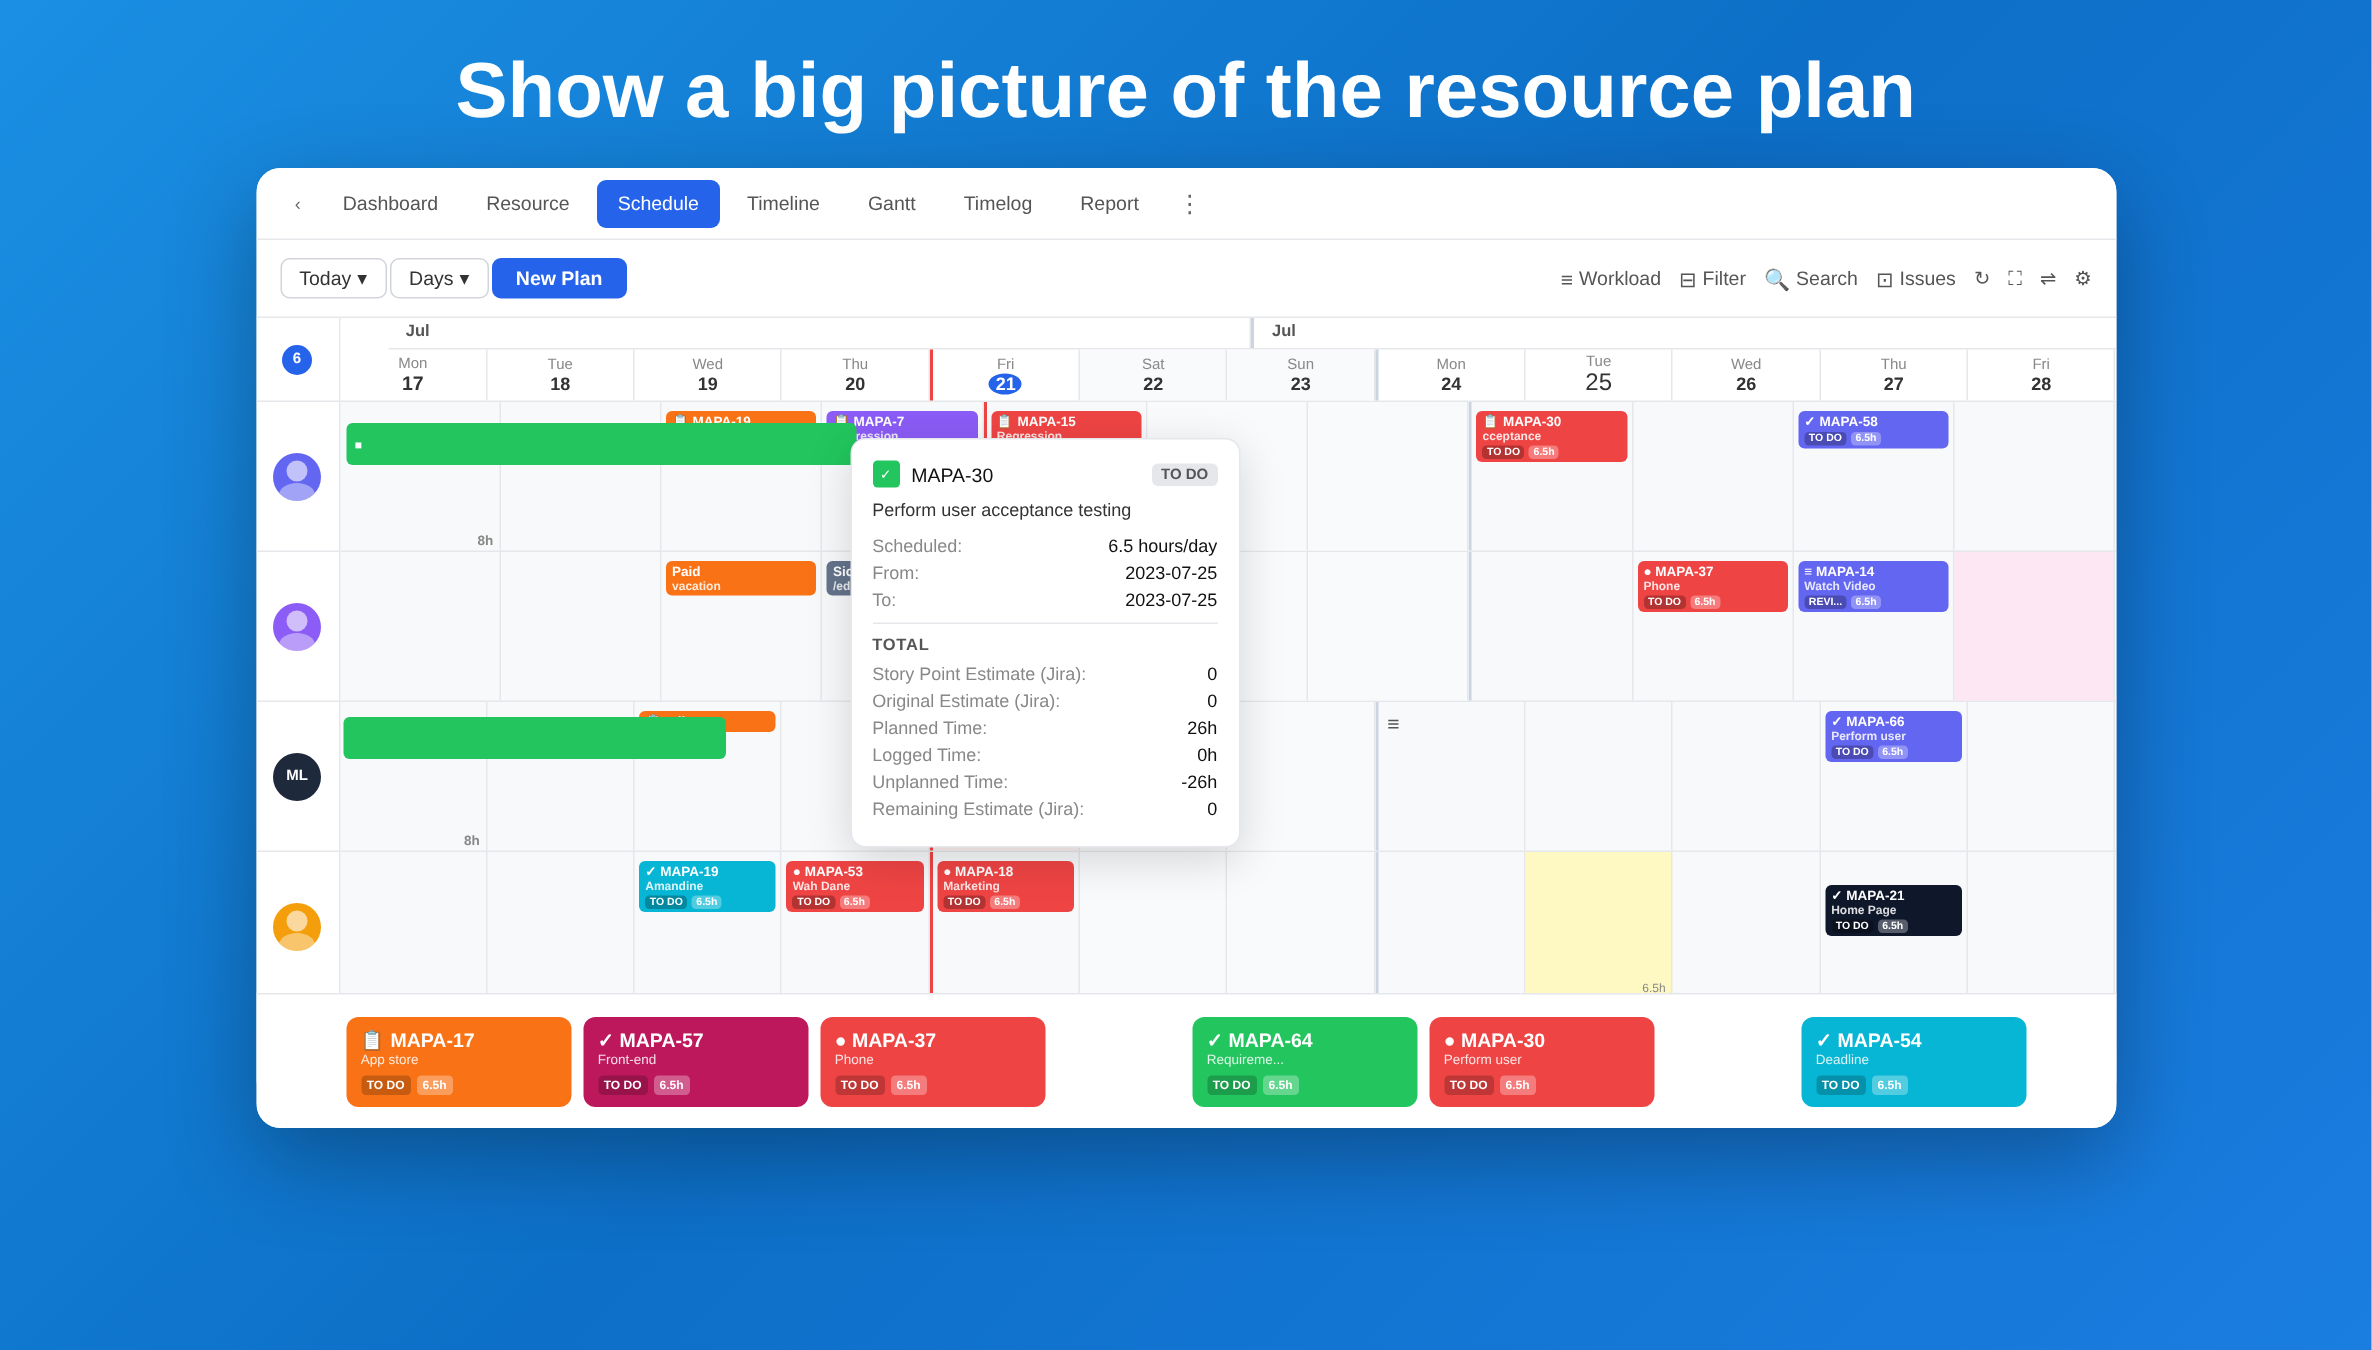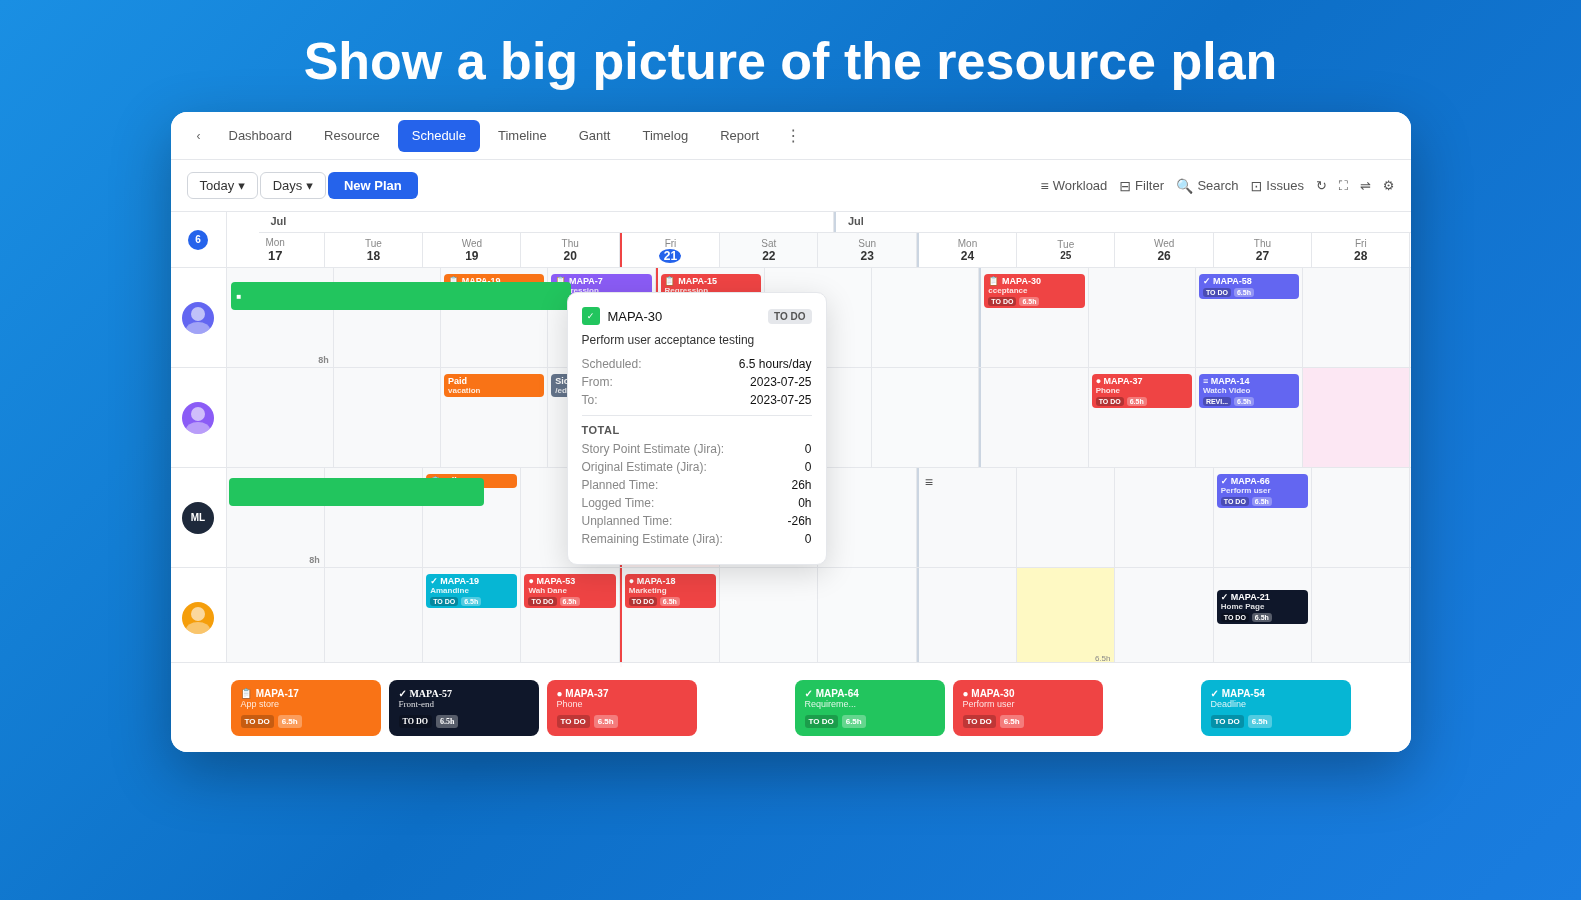--- a/index.html
+++ b/index.html
@@ -284,21 +284,21 @@
       z-index: 50;
     }
     .bottom-card {
       border-radius: 8px;
       padding: 8px 10px;
       color: #fff;
       min-width: 150px;
       flex: 1;
       max-width: 200px;
     }
-    .bc-title { font-size: 10px; font-weight: 700; }
+    .bc-title { font-size: 13px; font-weight: 700; }
     .bc-sub { font-size: 9px; opacity: 0.85; margin-bottom: 6px; }
     .bc-footer { display: flex; align-items: center; gap: 4px; }
     .bc-status {
       background: rgba(0,0,0,0.2);
       border-radius: 3px;
       padding: 2px 4px;
       font-size: 8px;
       font-weight: 700;
     }
     .bc-hrs {
@@ -482,21 +482,21 @@
             </div>
             <div style="width:2px; background:#cbd5e1;"></div>
 
             <div class="date-col" style="height:34px; display:flex; flex-direction:column; align-items:center; justify-content:center;">
               <div style="font-size:10px; color:#888;">Mon</div>
               <div class="day-num" style="font-size:12px; font-weight:600; color:#333;">24</div>
             </div>
 
             <div class="date-col" style="height:34px; display:flex; flex-direction:column; align-items:center; justify-content:center;">
               <div style="font-size:10px; color:#888;">Tue</div>
-              <div class="day-num" style="font-size:10px; font-weight:700; color:#333;">25</div>
+              <div class="day-num" style="font-size:16px; font-weight:400; color:#333;">25</div>
             </div>
 
             <div class="date-col" style="height:34px; display:flex; flex-direction:column; align-items:center; justify-content:center;">
               <div style="font-size:10px; color:#888;">Wed</div>
               <div class="day-num" style="font-size:12px; font-weight:600; color:#333;">26</div>
             </div>
 
             <div class="date-col" style="height:34px; display:flex; flex-direction:column; align-items:center; justify-content:center;">
               <div style="font-size:10px; color:#888;">Thu</div>
               <div class="day-num" style="font-size:12px; font-weight:600; color:#333;">27</div>
@@ -781,21 +781,21 @@
 
   <div class="bottom-cards">
     <div class="bottom-card" style="background:#f97316;">
       <div class="bc-title">📋 MAPA-17</div>
       <div class="bc-sub">App store</div>
       <div class="bc-footer">
         <span class="bc-status">TO DO</span>
         <span class="bc-hrs">6.5h</span>
       </div>
     </div>
-    <div class="bottom-card" style="background:#0f172a;font-family:Liberation Serif, serif;">
+    <div class="bottom-card" style="background:#be185d;">
       <div class="bc-title">✓ MAPA-57</div>
       <div class="bc-sub">Front-end</div>
       <div class="bc-footer">
         <span class="bc-status">TO DO</span>
         <span class="bc-hrs">6.5h</span>
       </div>
     </div>
     <div class="bottom-card" style="background:#ef4444;">
       <div class="bc-title">● MAPA-37</div>
       <div class="bc-sub">Phone</div>

